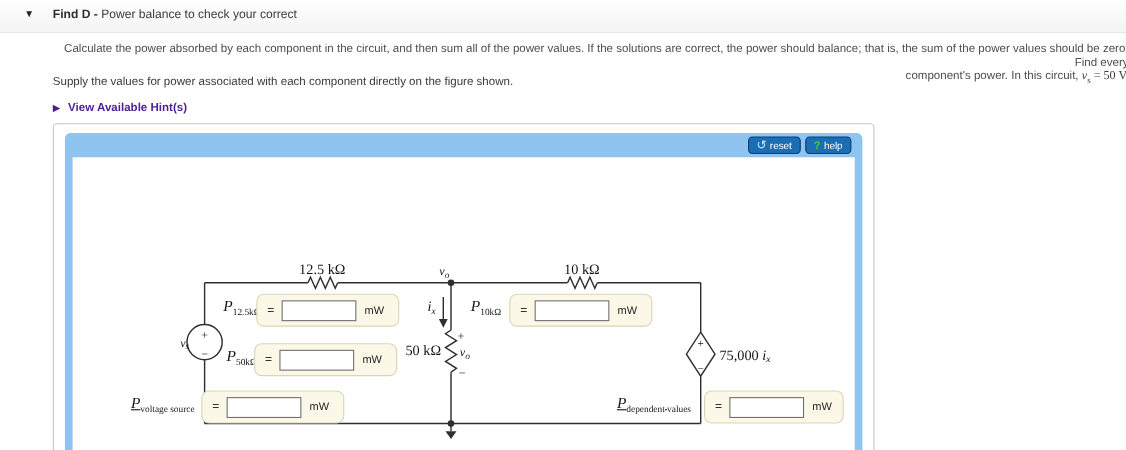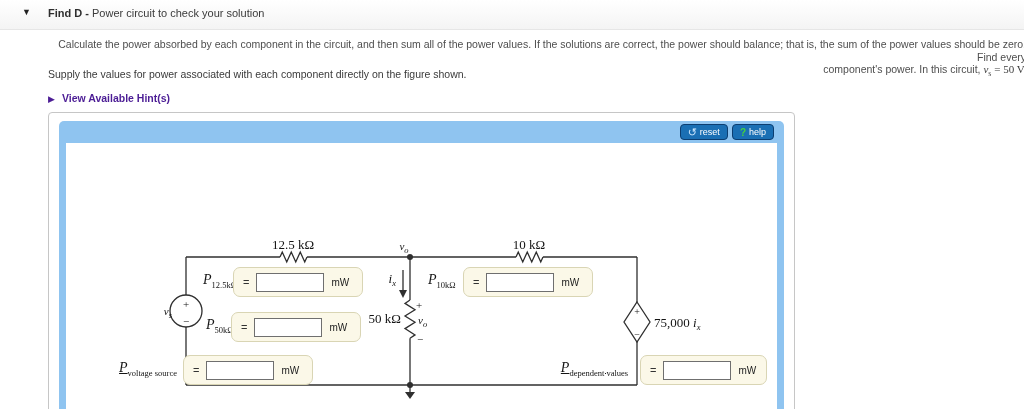--- a/index.html
+++ b/index.html
@@ -70,21 +70,21 @@
               font-size:11px; padding:0 3px; }
   .unit { font-size:10px; color:#222; }
 </style>
 </head>
 <body>
 
 <div class="page">
 
   <div class="part-header">
     <span class="collapse-tri">▼</span>
-    <span class="part-title"><b>Find D - </b><span>Power circuit to check your solution</span></span>
+    <span class="part-title"><b>Find D - </b><span>Power balance to check your correct</span></span>
   </div>
 
   <div class="para">
     <div>Calculate the power absorbed by each component in the circuit, and then sum all of the power values. If the solutions are correct, the power should balance; that is, the sum of the power values should be zero. Find every</div>
     <div><span>component's power. In this circuit, </span><span class="mvar">v</span><sub class="msub">s</sub><span class="mserif"> = 50 V.</span></div>
   </div>
 
   <div class="supply">Supply the values for power associated with each component directly on the figure shown.</div>
 
   <div class="hint-row">

